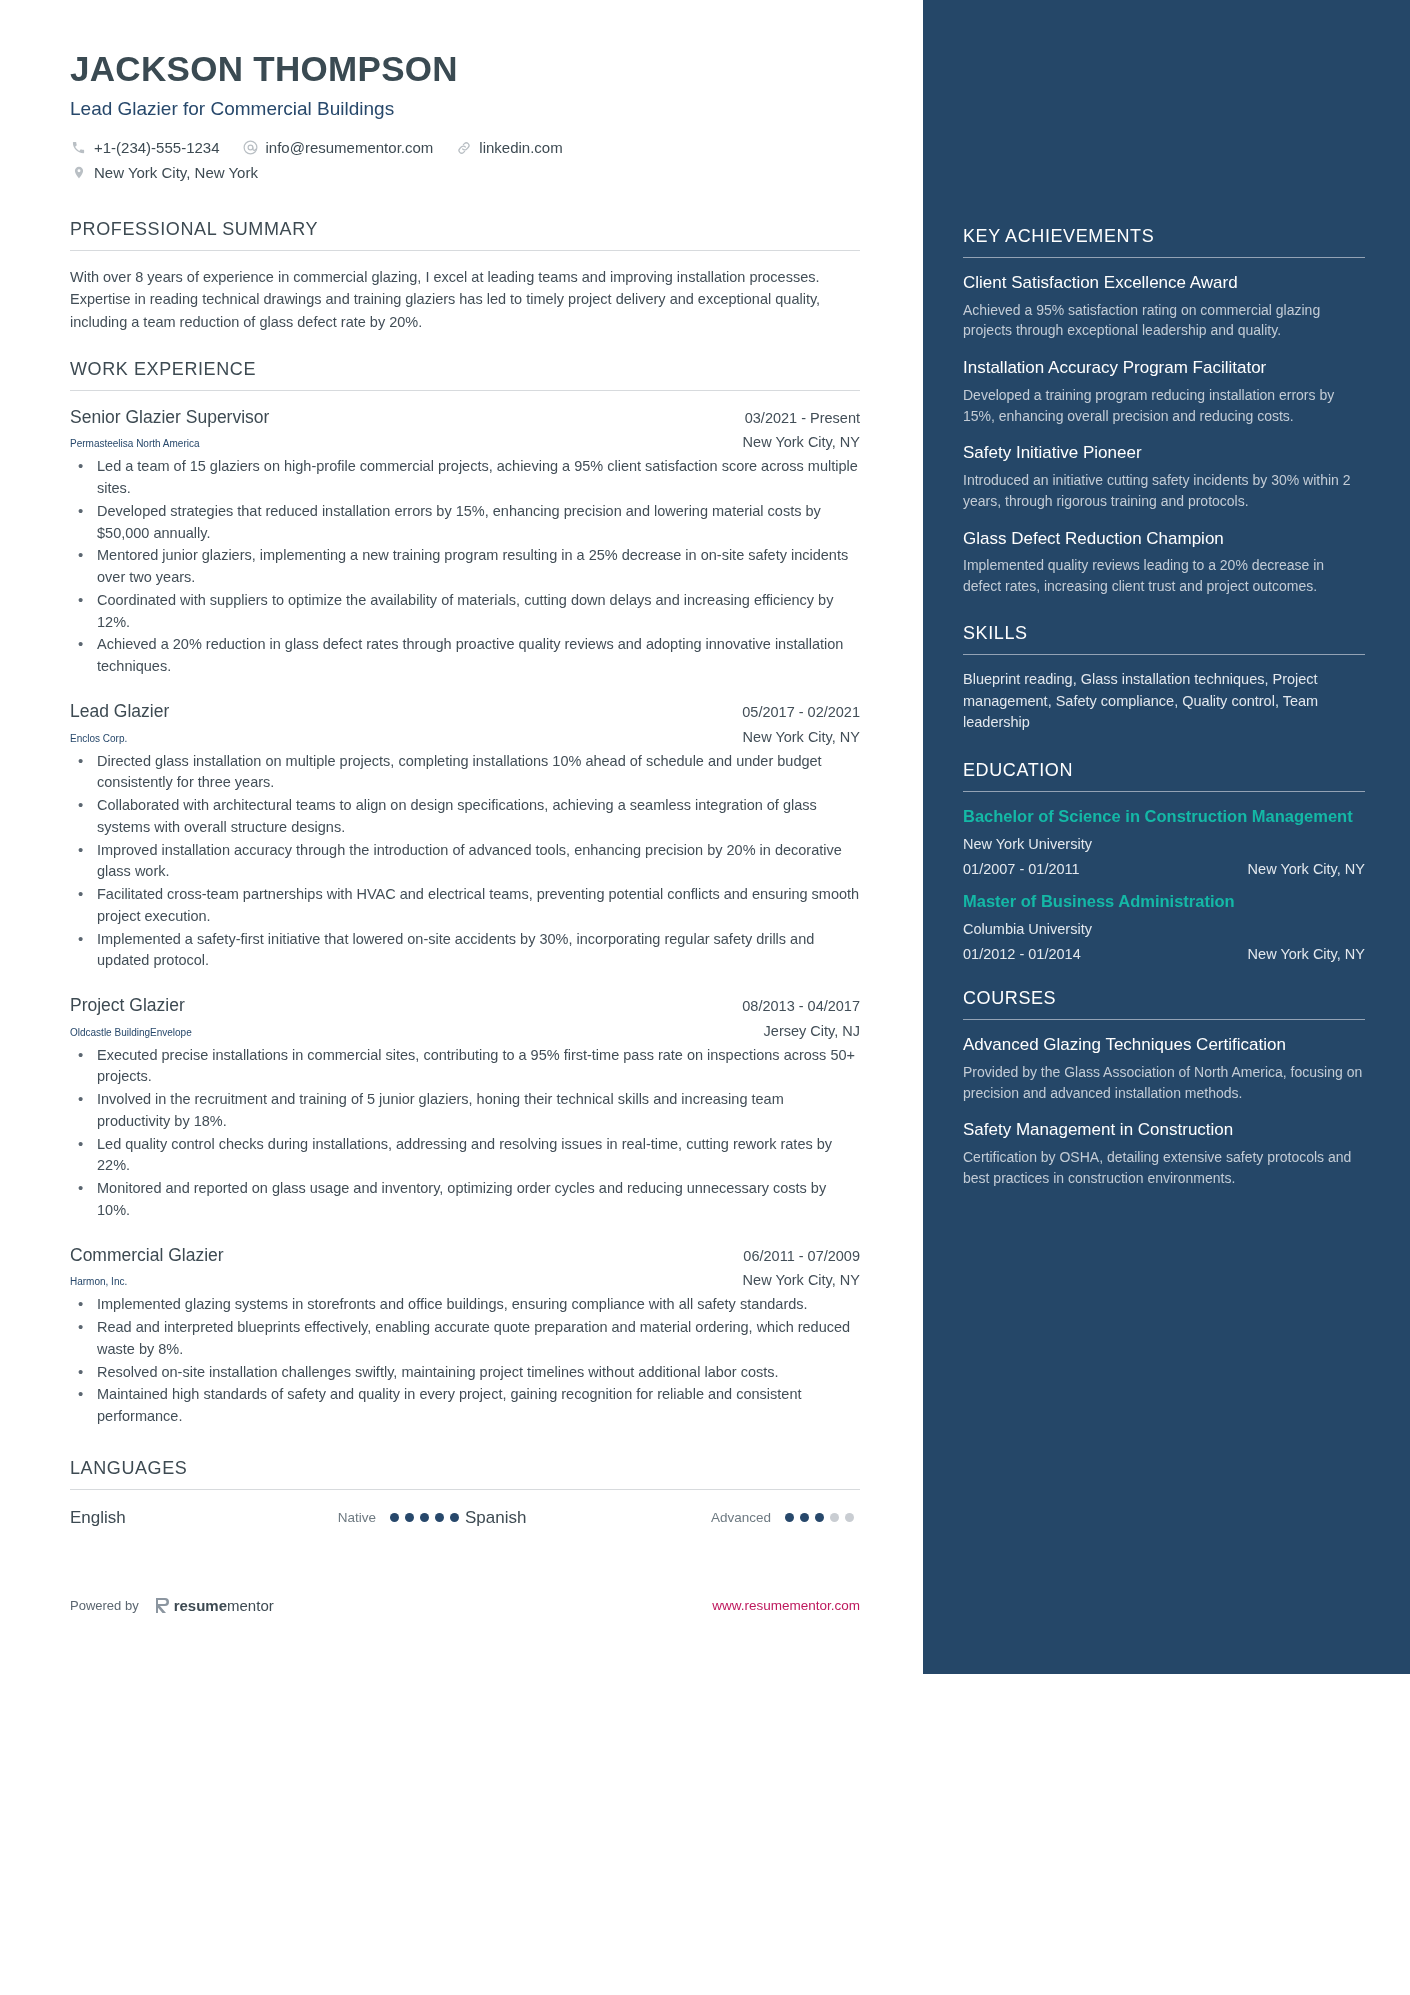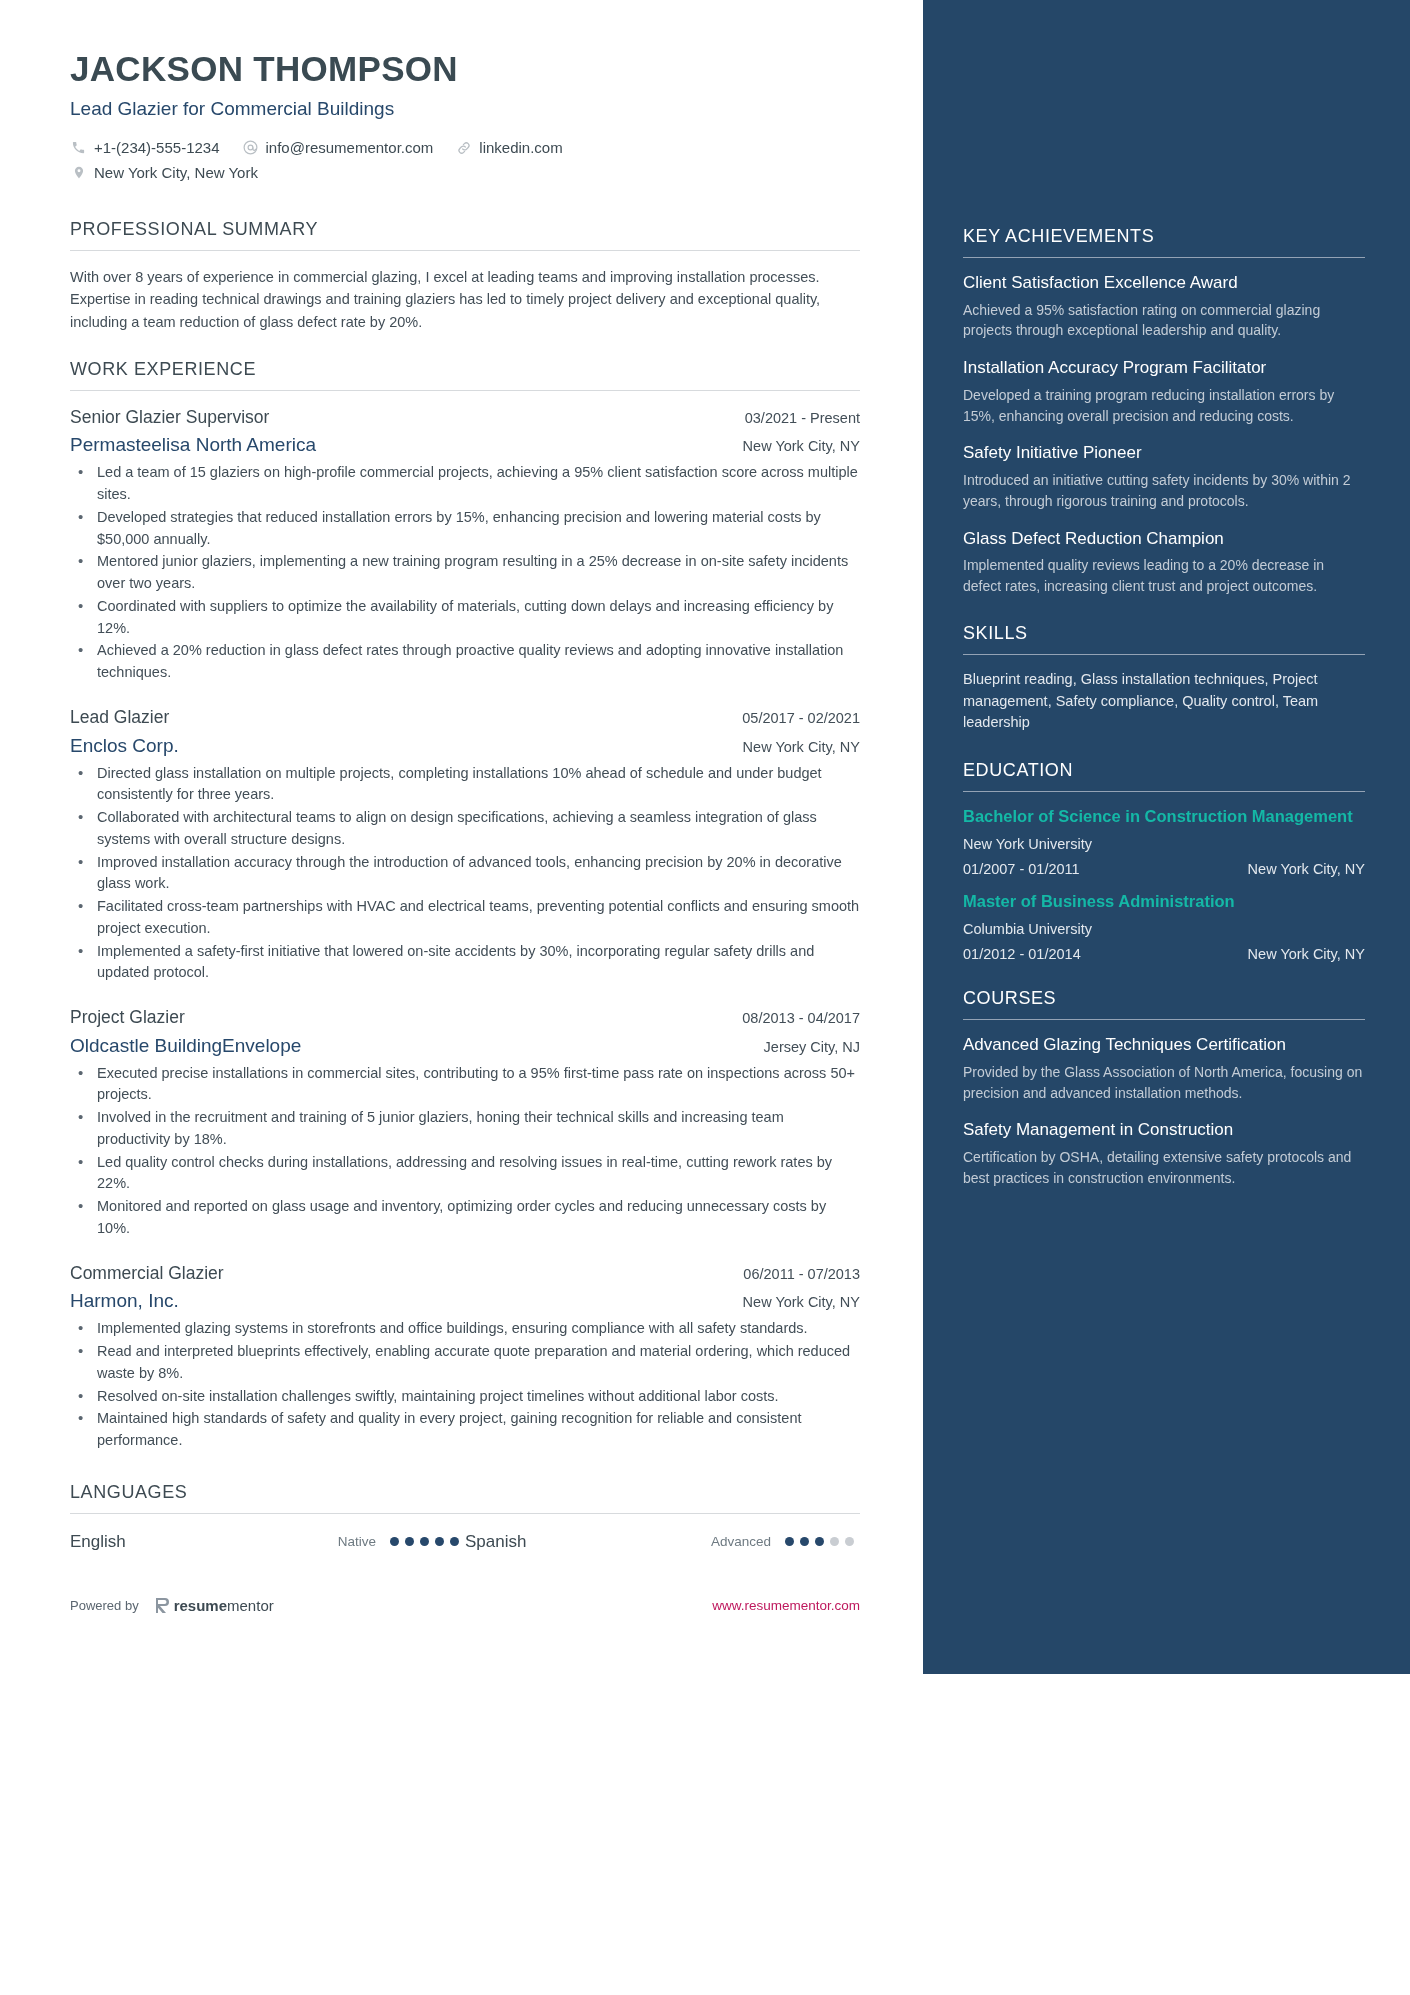--- a/index.html
+++ b/index.html
@@ -108,21 +108,21 @@
     white-space: nowrap;
     padding-left: 14px;
   }
   .job-row2 {
     display: flex;
     justify-content: space-between;
     align-items: baseline;
     margin-top: 5px;
   }
   .job-company {
-    font-size: 19px;
+    font-size: 10px;
     color: #27486b;
   }
   .job-location {
     font-size: 14.5px;
     color: #424e57;
     white-space: nowrap;
     padding-left: 14px;
   }
   ul.bullets {
     list-style: none;
@@ -391,21 +391,21 @@
           <li>Executed precise installations in commercial sites, contributing to a 95% first-time pass rate on inspections across 50+ projects.</li>
           <li>Involved in the recruitment and training of 5 junior glaziers, honing their technical skills and increasing team productivity by 18%.</li>
           <li>Led quality control checks during installations, addressing and resolving issues in real-time, cutting rework rates by 22%.</li>
           <li>Monitored and reported on glass usage and inventory, optimizing order cycles and reducing unnecessary costs by 10%.</li>
         </ul>
       </div>
 
       <div class="job">
         <div class="job-row">
           <div class="job-role">Commercial Glazier</div>
-          <div class="job-dates">06/2011 - 07/2013</div>
+          <div class="job-dates">06/2011 - 07/2009</div>
         </div>
         <div class="job-row2">
           <div class="job-company">Harmon, Inc.</div>
           <div class="job-location">New York City, NY</div>
         </div>
         <ul class="bullets">
           <li>Implemented glazing systems in storefronts and office buildings, ensuring compliance with all safety standards.</li>
           <li>Read and interpreted blueprints effectively, enabling accurate quote preparation and material ordering, which reduced waste by 8%.</li>
           <li>Resolved on-site installation challenges swiftly, maintaining project timelines without additional labor costs.</li>
           <li>Maintained high standards of safety and quality in every project, gaining recognition for reliable and consistent performance.</li>

